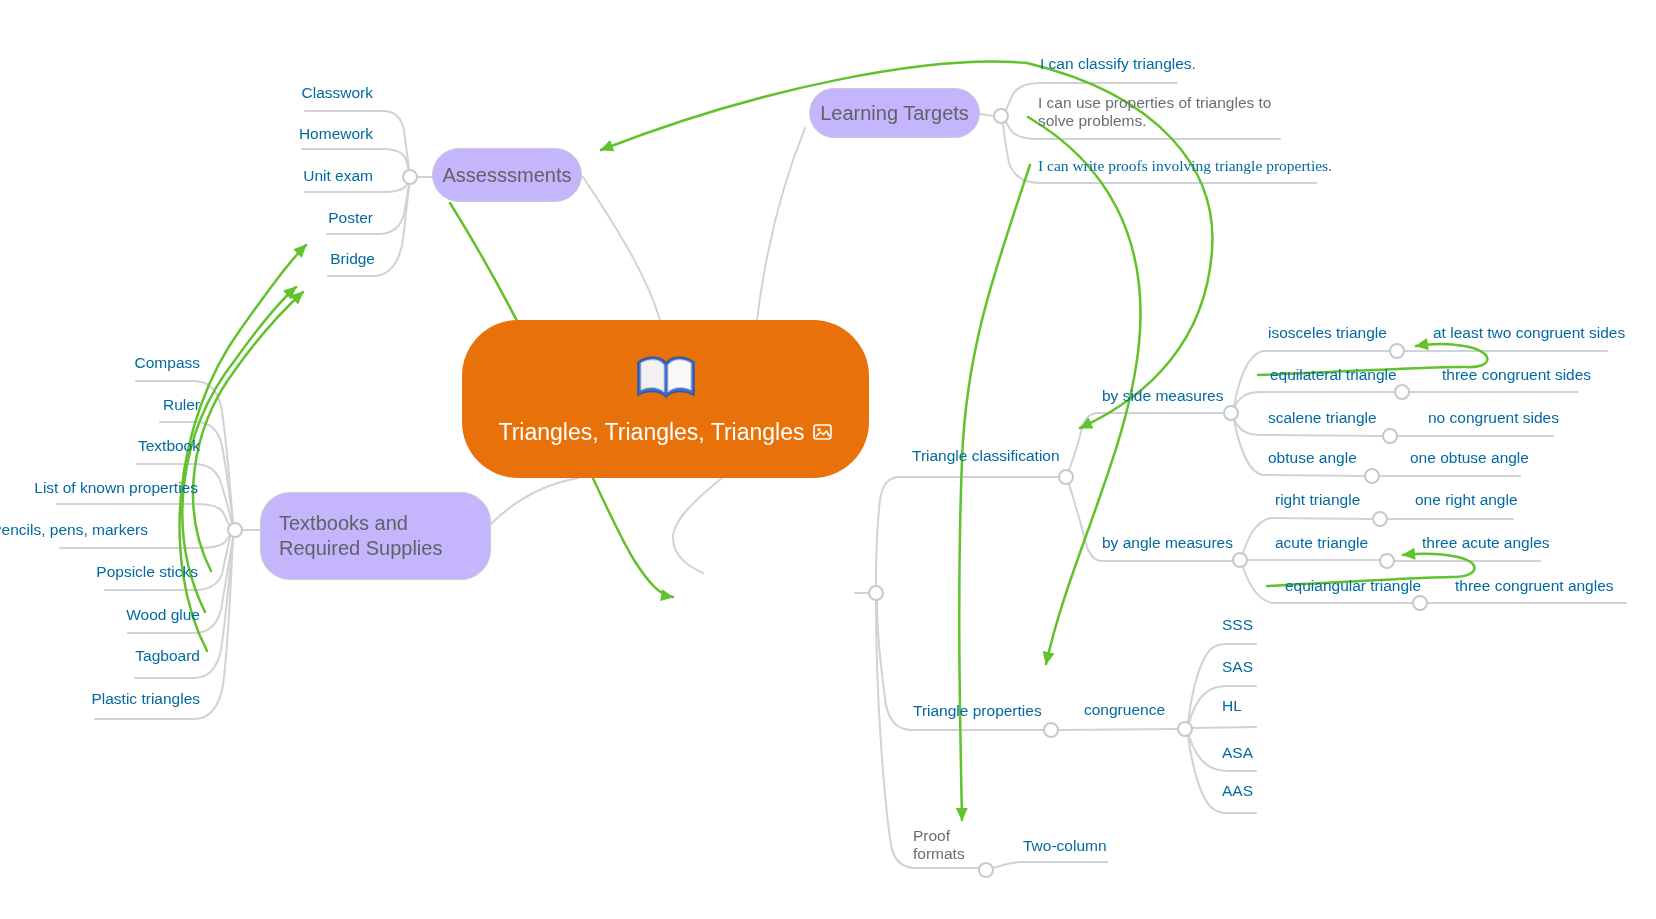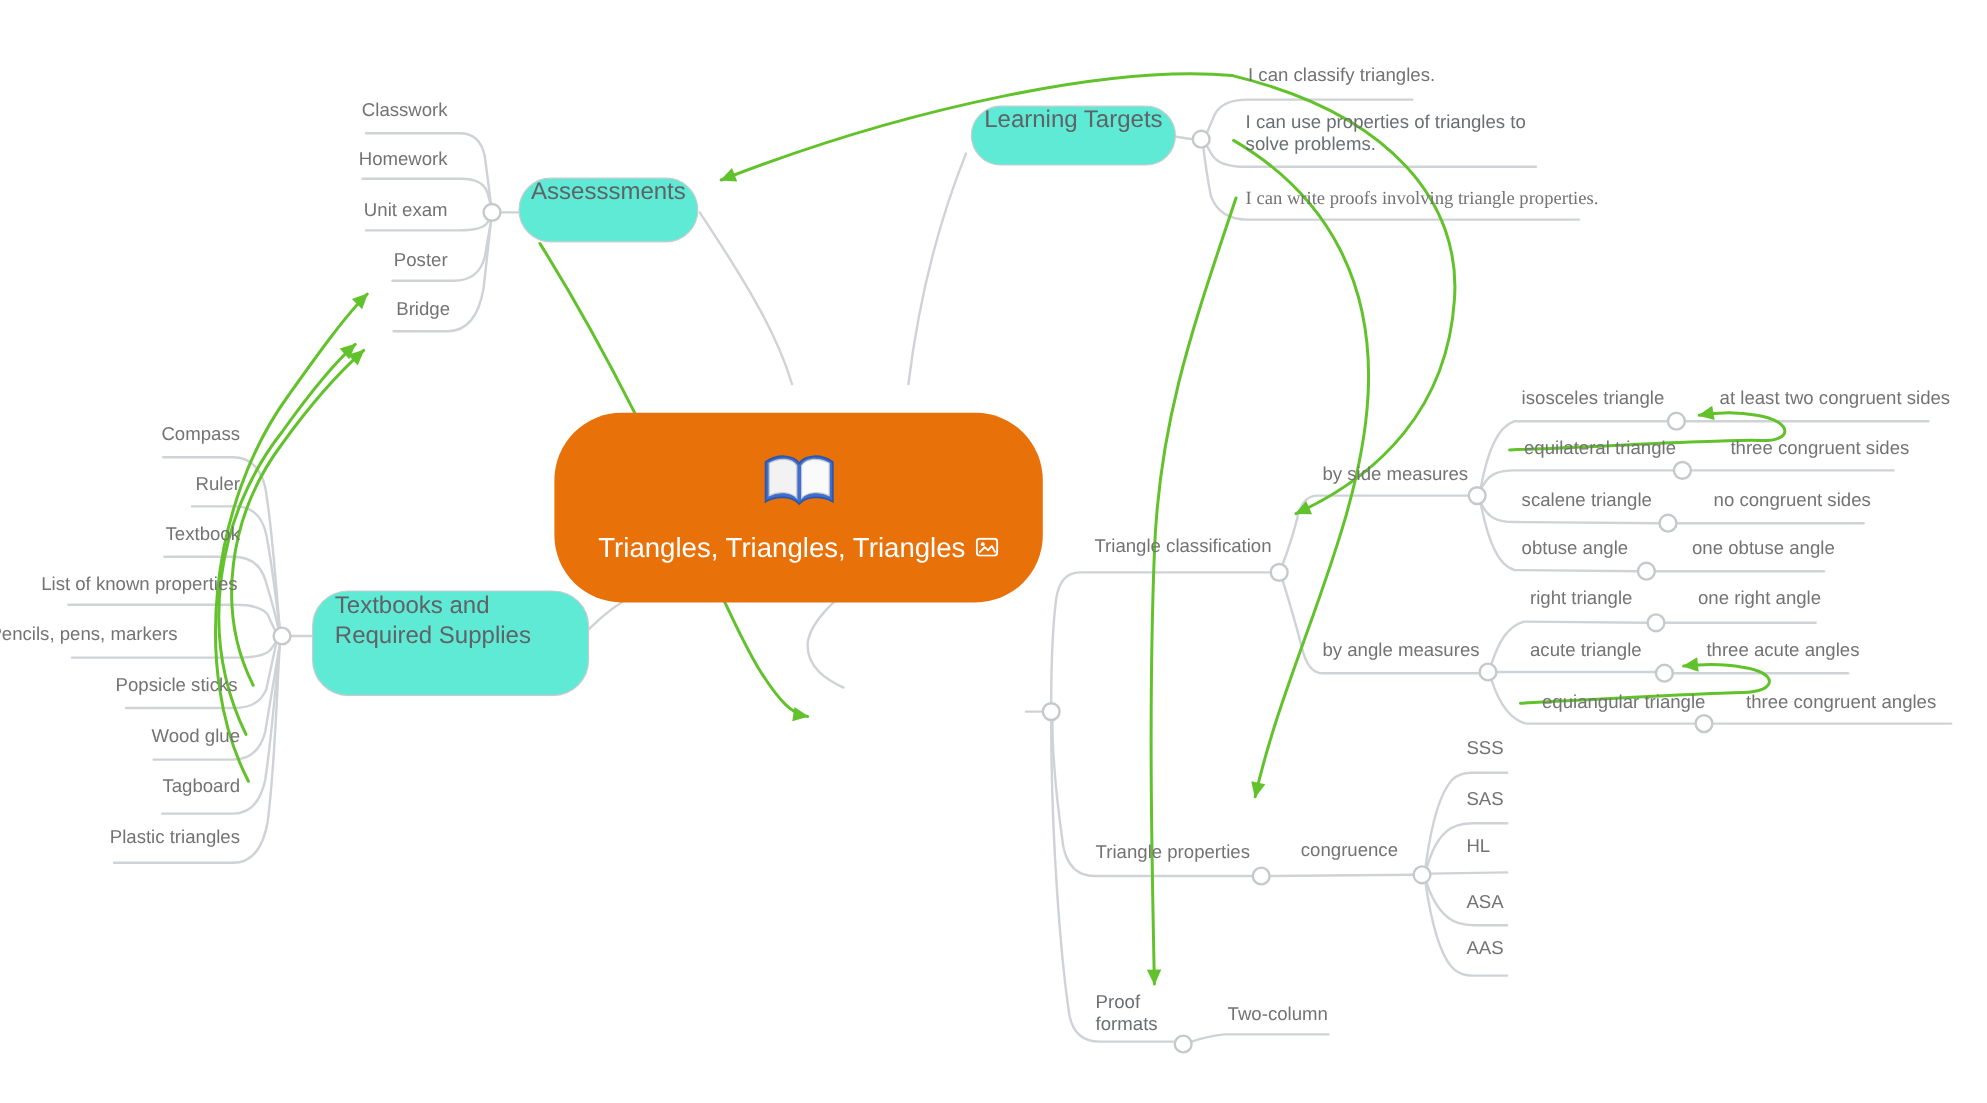--- a/index.html
+++ b/index.html
@@ -3,36 +3,36 @@
 <meta charset="utf-8">
 <style>
   html,body{margin:0;padding:0;background:#ffffff;}
   #stage{
     position:relative;width:1656px;height:919px;overflow:hidden;
     font-family:"Liberation Sans", sans-serif;background:#ffffff;
   }
   #wires{position:absolute;left:0;top:0;}
   .lbl{
     position:absolute;transform:translateY(-50%);
-    font-size:15.5px;color:#737373;white-space:nowrap;line-height:1.2;
+    font-size:15.5px;color:#0369a1;white-space:nowrap;line-height:1.2;
   }
   .lbl-block{
     position:absolute;font-size:15.5px;color:#6a6e73;line-height:18px;
   }
   .r{text-align:right;}
   .pill{
-    position:absolute;background:#5eead4;border:1.5px solid #c9cbce;
-    display:flex;align-items:flex-start;justify-content:center;
+    position:absolute;background:#c4b5fd;border:1.5px solid #c9cbce;
+    display:flex;align-items:center;justify-content:center;
     color:#5f6367;font-size:20px;box-sizing:border-box;
   }
   .pill-lt{line-height:25px;}
   .central{
     position:absolute;left:462px;top:320px;width:407px;height:158px;
     background:#e8710a;border-radius:56px;
-    display:flex;flex-direction:column;align-items:center;justify-content:center;margin-top:24px;
+    display:flex;flex-direction:column;align-items:center;justify-content:center;
   }
   .central-title{
     color:#ffffff;font-size:23px;margin-top:10px;
     display:flex;align-items:center;gap:9px;white-space:nowrap;
   }
 </style>
 </head>
 <body>
 
 <div id="stage">

